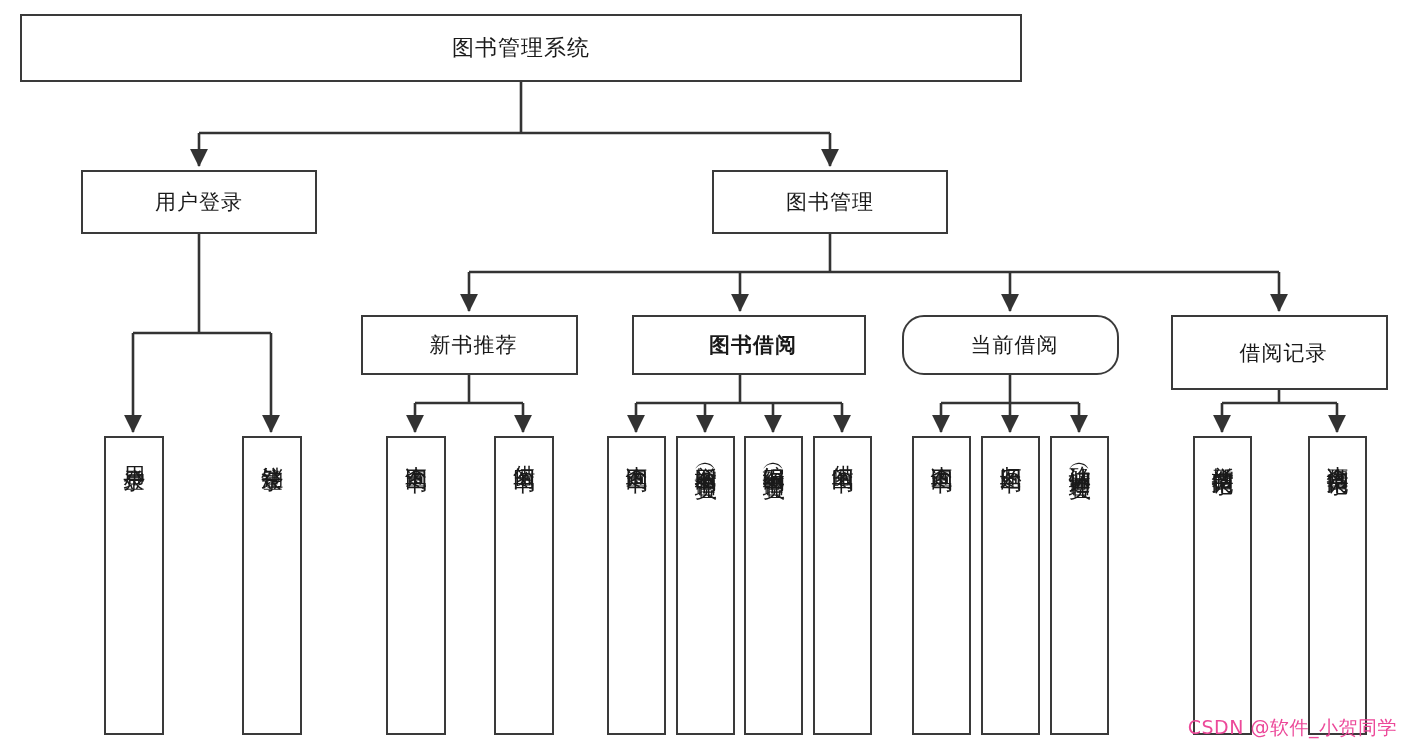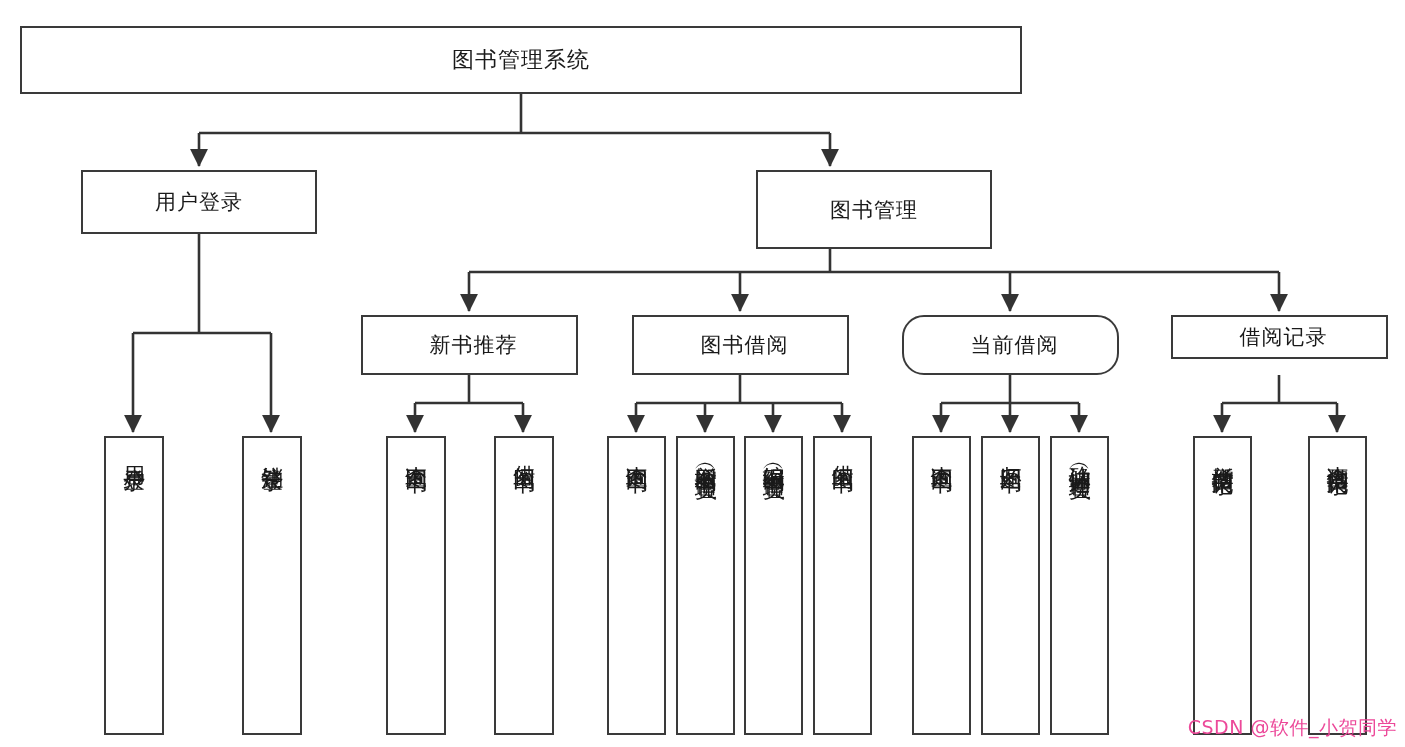--- a/index.html
+++ b/index.html
@@ -124,41 +124,41 @@
       <path d="M 1010 403 L 1010 432" marker-end="url(#arrow)"></path>
       <path d="M 1079 403 L 1079 432" marker-end="url(#arrow)"></path>
 
       <path d="M 1279 375 L 1279 403"></path>
       <path d="M 1222 403 L 1337 403"></path>
       <path d="M 1222 403 L 1222 432" marker-end="url(#arrow)"></path>
       <path d="M 1337 403 L 1337 432" marker-end="url(#arrow)"></path>
     </g>
   </svg>
 
-  <div class="node node-root" style="left:20px; top:14px; width:1002px; height:68px;margin-top:12px;">
+  <div class="node node-root" style="left:20px; top:14px; width:1002px; height:68px;">
     <span>图书管理系统</span>
   </div>
 
   <div class="node node-l2" style="left:81px; top:170px; width:236px; height:64px;">
     <span>用户登录</span>
   </div>
-  <div class="node node-l2" style="left:712px; top:170px; width:236px; height:79px;margin-left:44px;">
+  <div class="node node-l2" style="left:712px; top:170px; width:236px; height:64px;">
     <span>图书管理</span>
   </div>
 
   <div class="node node-l3" style="left:361px; top:315px; width:217px; height:60px;">
     <span>新书推荐</span>
   </div>
-  <div class="node node-l3" style="left:632px; top:315px; width:217px; height:60px;">
+  <div class="node node-l3" style="left:632px; top:315px; width:234px; height:60px;font-weight:bold;">
     <span>图书借阅</span>
   </div>
   <div class="node node-l3" style="left:902px; top:315px; width:217px; height:60px;border-radius:22px;">
     <span>当前借阅</span>
   </div>
-  <div class="node node-l3" style="left:1171px; top:315px; width:217px; height:44px;">
+  <div class="node node-l3" style="left:1171px; top:315px; width:217px; height:75px;">
     <span>借阅记录</span>
   </div>
 
   <div class="node node-leaf" style="left:104px; top:436px; width:60px; height:299px;">
     <span class="leaf-text">用户登录</span>
   </div>
   <div class="node node-leaf" style="left:242px; top:436px; width:60px; height:299px;">
     <span class="leaf-text">注销登录</span>
   </div>
 

